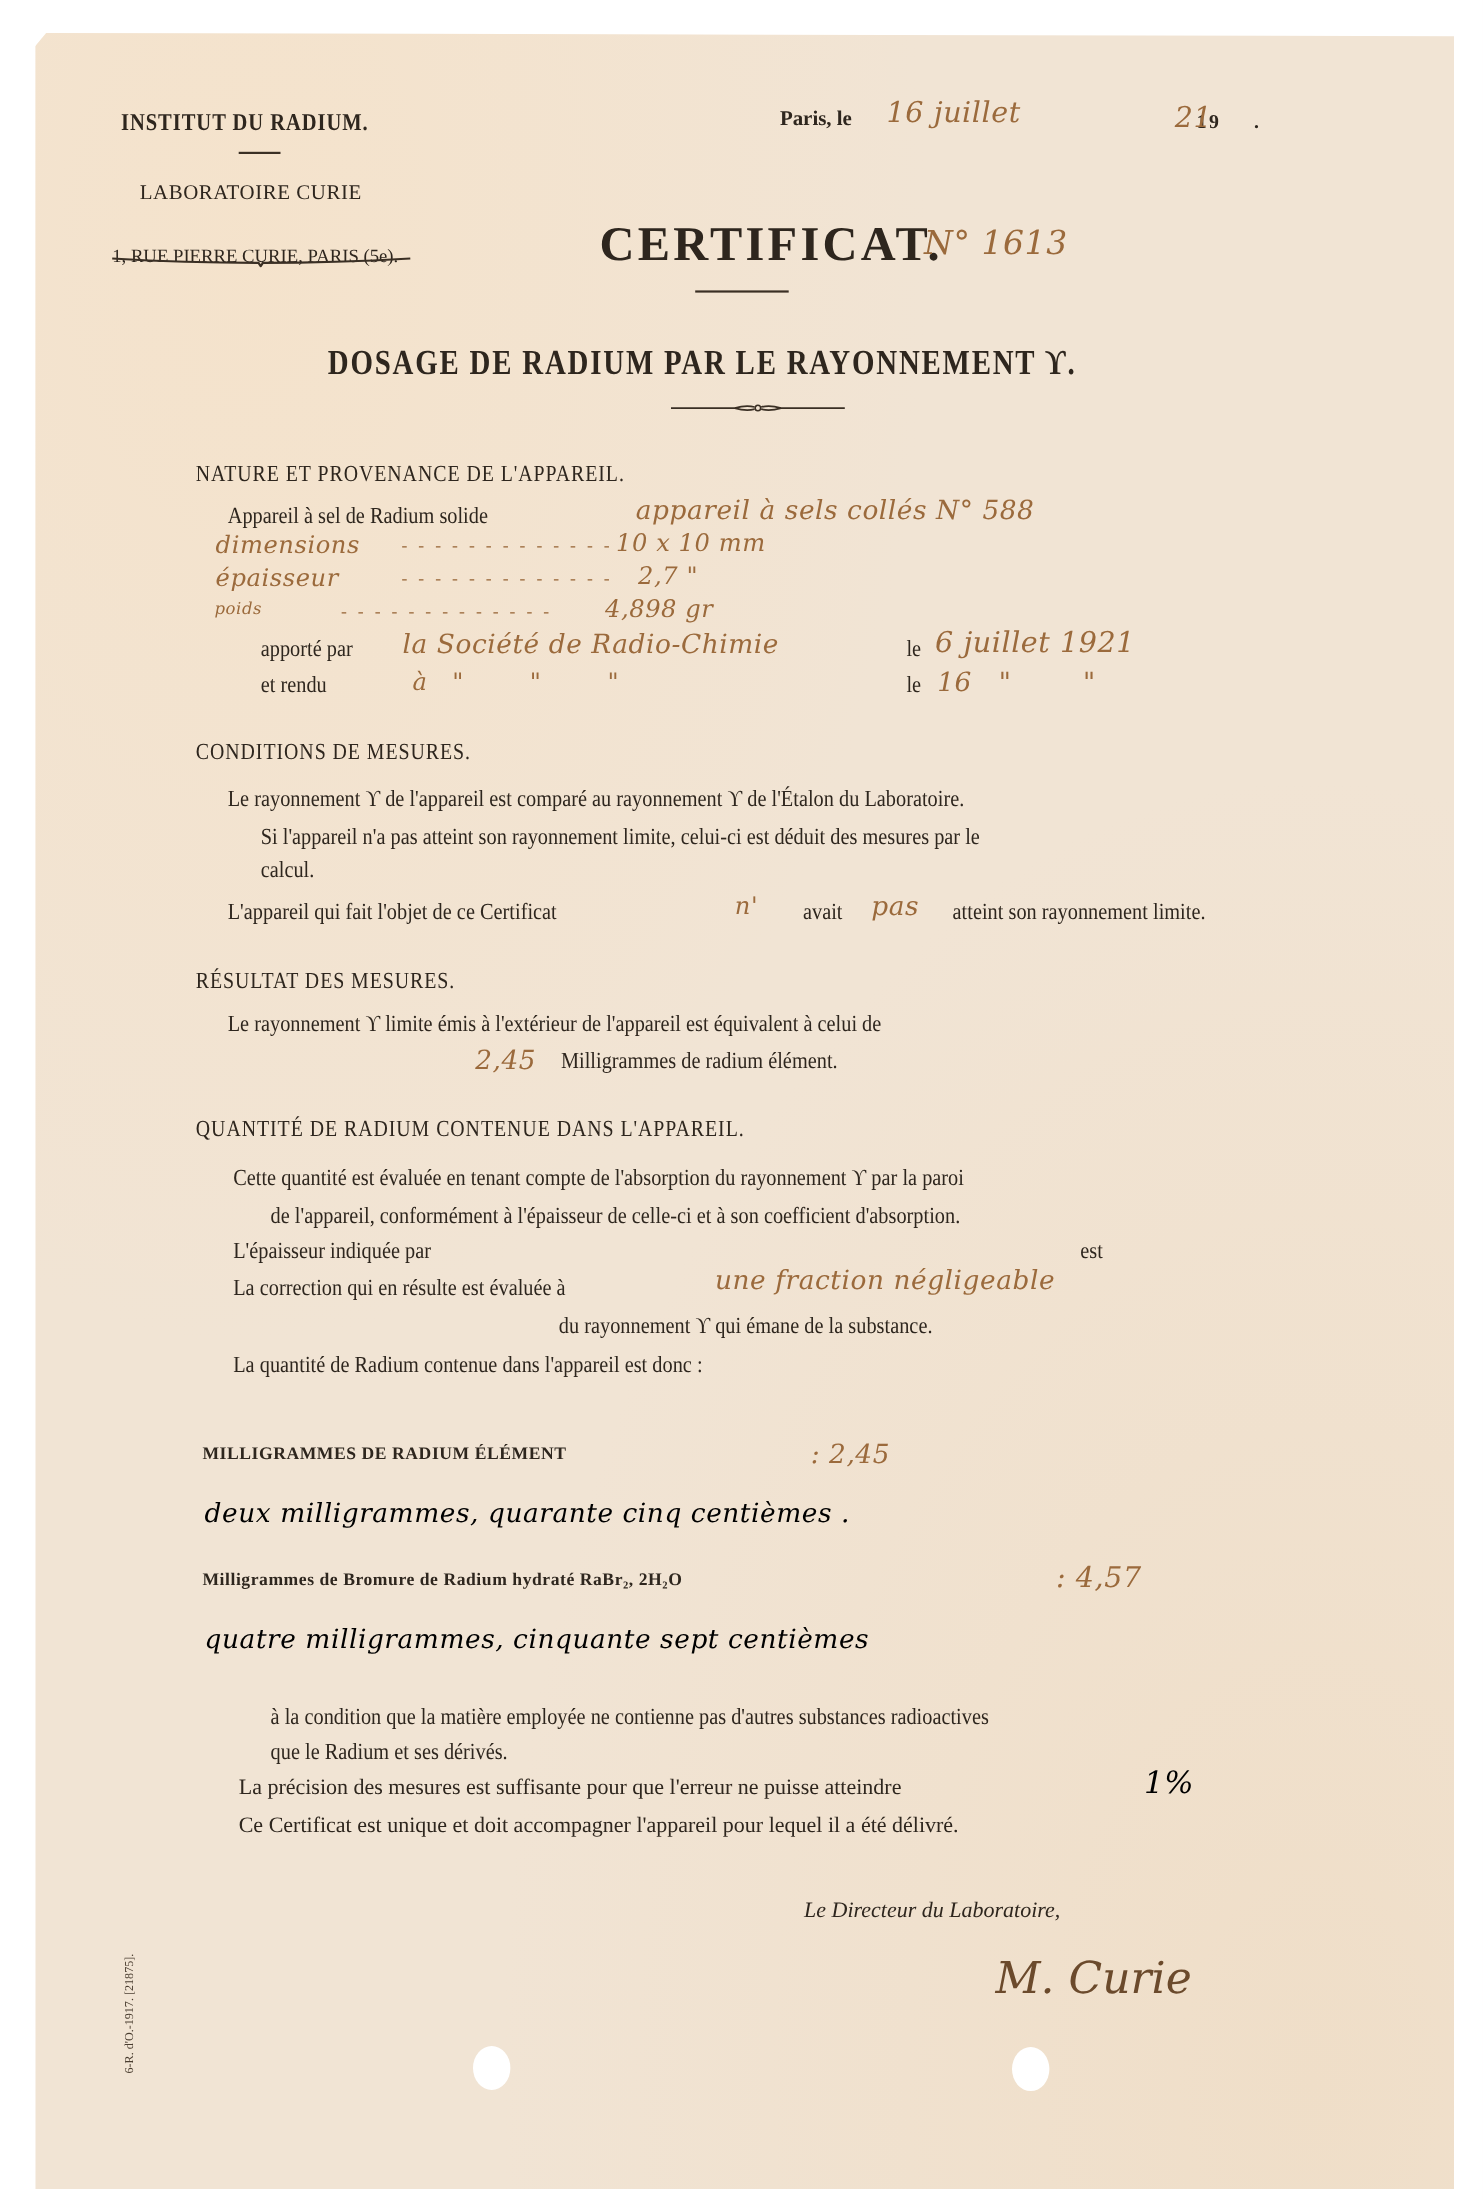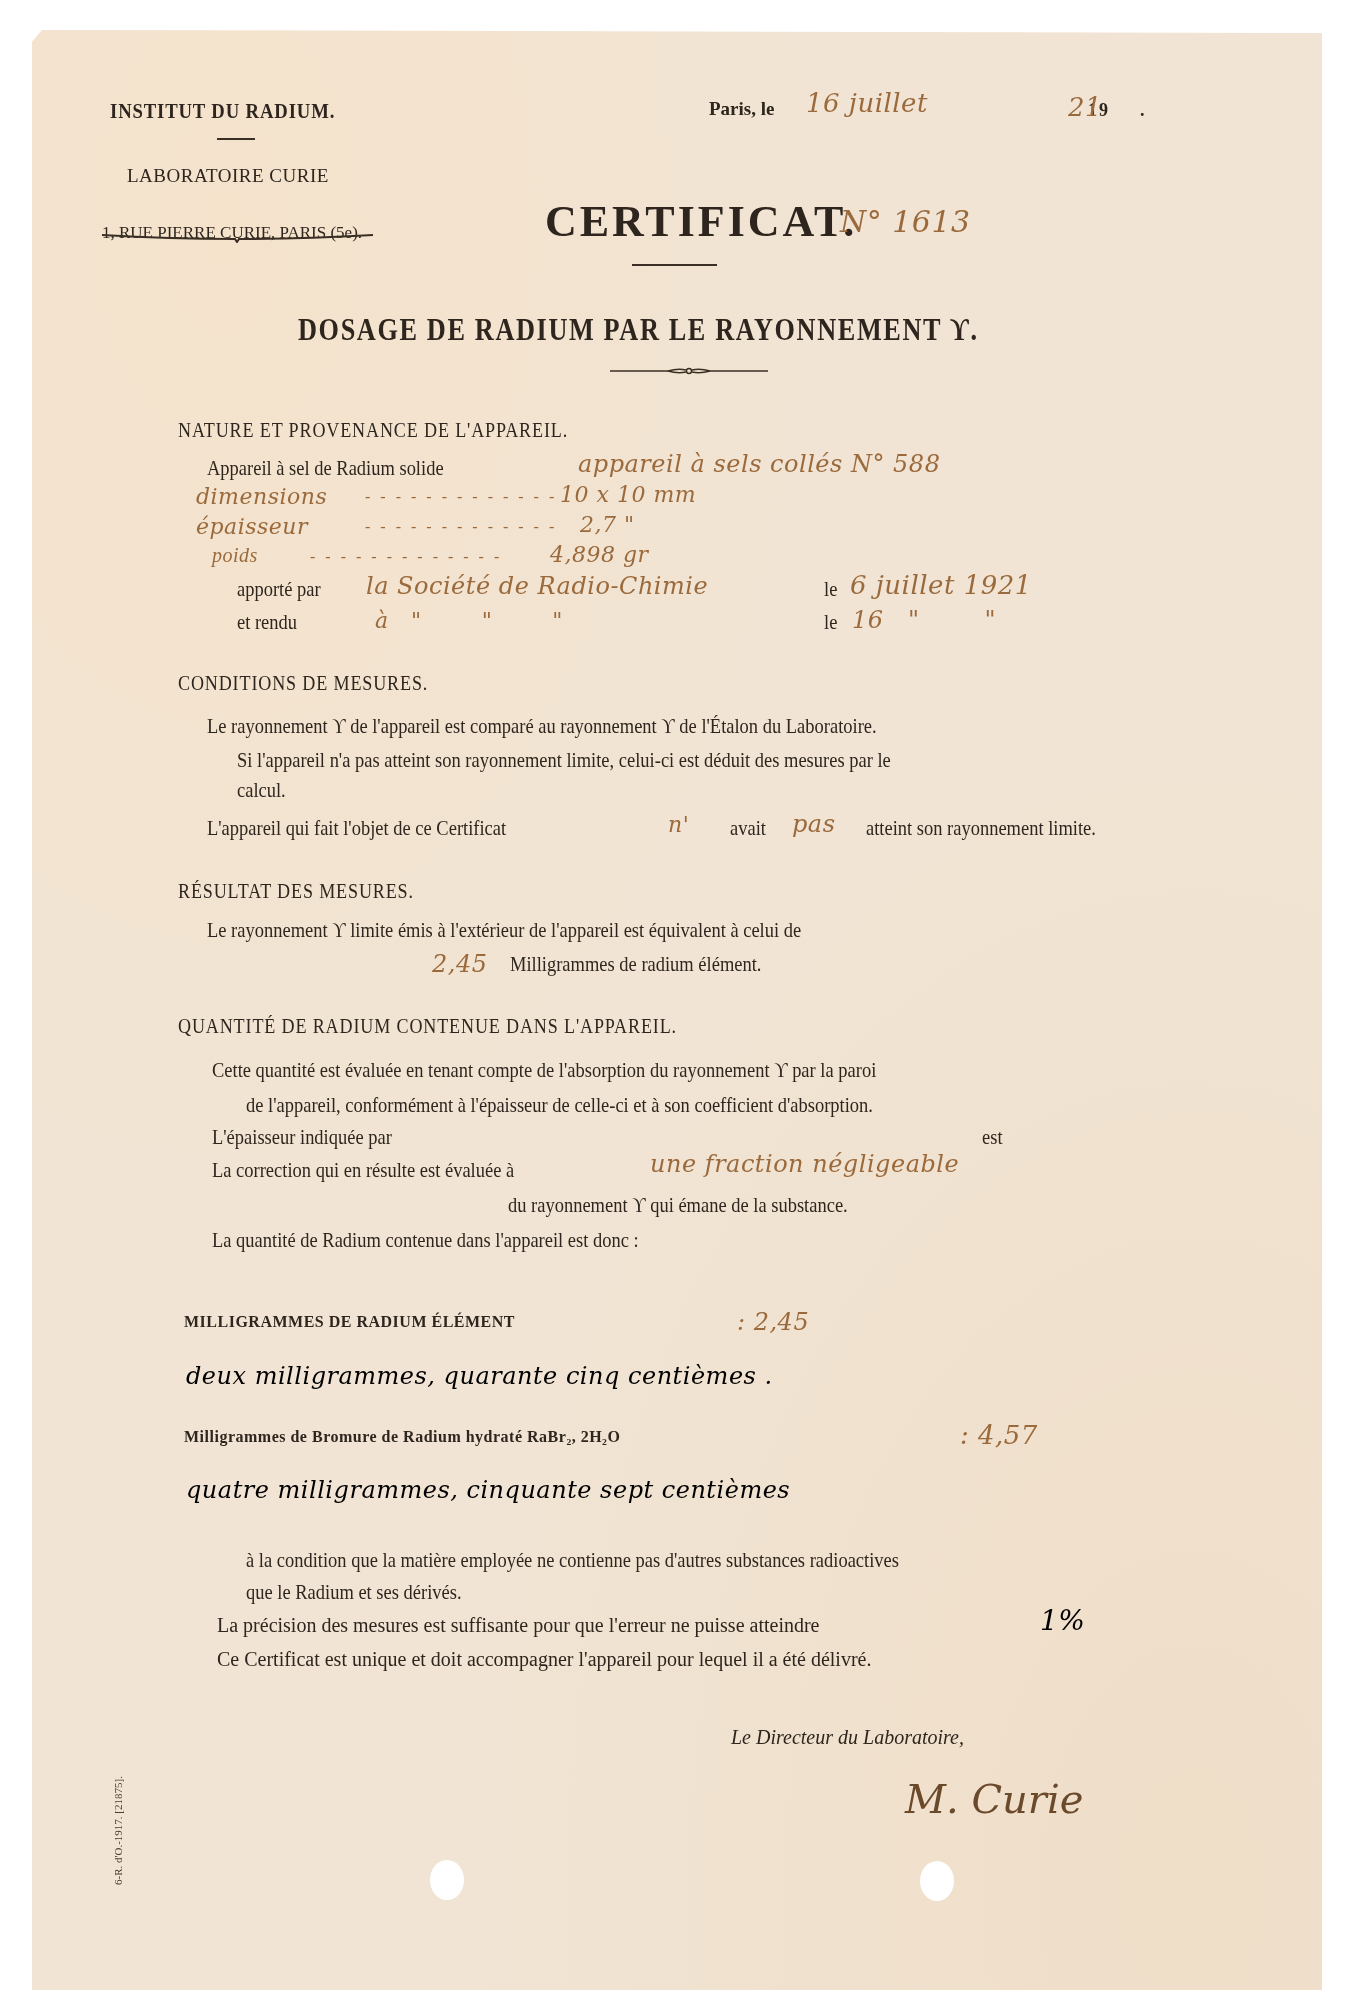--- a/index.html
+++ b/index.html
@@ -64,21 +64,21 @@
 <div class="abs hand" style="left:578px;top:450px;font-size:24px;">appareil à sels collés N° 588</div>
 
 <div class="abs hand" style="left:196px;top:484px;font-size:22px;">dimensions</div>
 <div class="abs dots" style="left:365px;top:488px;font-size:16px;">- - - - - - - - - - - - -</div>
 <div class="abs hand" style="left:560px;top:482px;font-size:22px;">10 x 10 mm</div>
 
 <div class="abs hand" style="left:196px;top:514px;font-size:22px;">épaisseur</div>
 <div class="abs dots" style="left:365px;top:518px;font-size:16px;">- - - - - - - - - - - - -</div>
 <div class="abs hand" style="left:580px;top:512px;font-size:22px;">2,7 "</div>
 
-<div class="abs hand" style="left:212px;top:544px;font-size:20px;font-family:Liberation Serif, serif;">poids</div>
+<div class="abs hand" style="left:195px;top:544px;font-size:15px;">poids</div>
 <div class="abs dots" style="left:310px;top:548px;font-size:16px;">- - - - - - - - - - - - -</div>
 <div class="abs hand" style="left:550px;top:542px;font-size:22px;">4,898 gr</div>
 
 <div class="abs body cond" style="left:237px;top:577px;">apporté par</div>
 <div class="abs hand" style="left:366px;top:572px;font-size:24px;">la Société de Radio-Chimie</div>
 <div class="abs body cond" style="left:824px;top:577px;">le</div>
 <div class="abs hand" style="left:850px;top:570px;font-size:26px;">6 juillet 1921</div>
 
 <div class="abs body cond" style="left:237px;top:610px;">et rendu</div>
 <div class="abs hand" style="left:375px;top:608px;font-size:22px;white-space:pre;">à   "        "        "</div>

